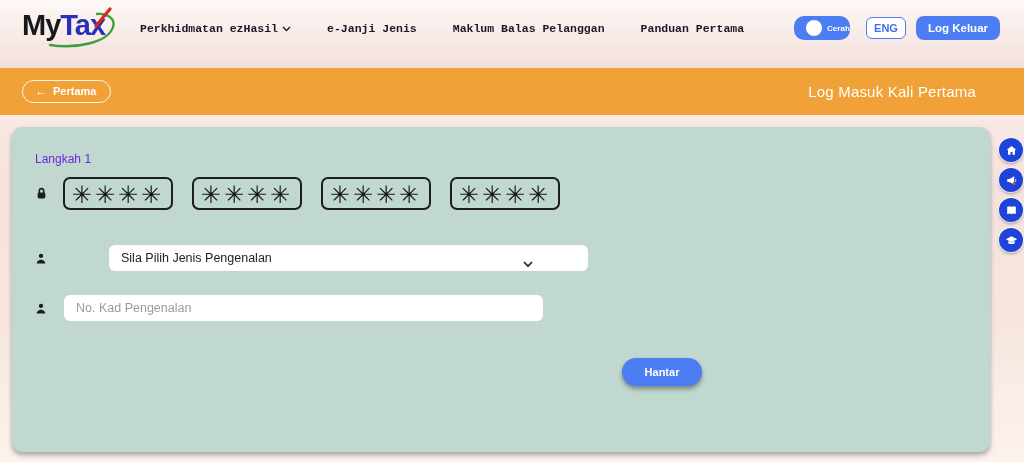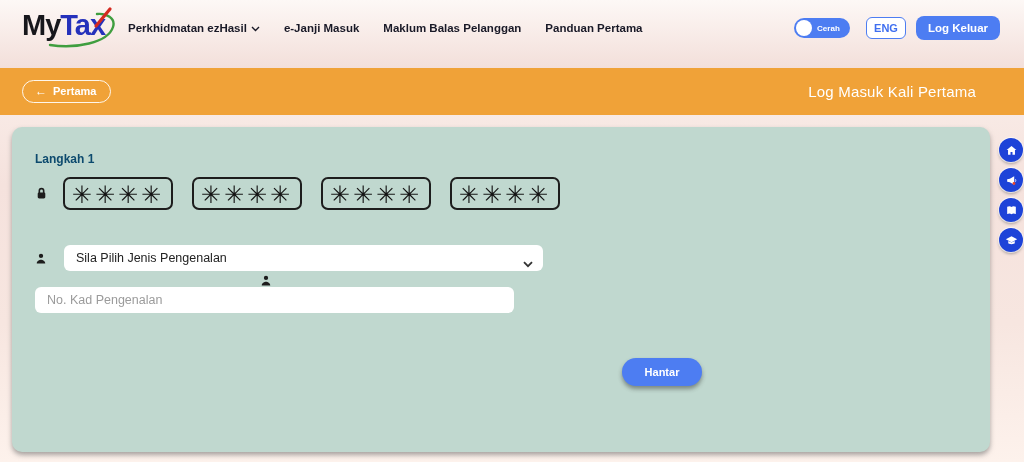--- a/index.html
+++ b/index.html
@@ -15,28 +15,28 @@
     position: absolute; left: 0; top: 0; width: 1024px; height: 68px;
     background: linear-gradient(180deg, #fdf8f6 0%, #f3dfda 100%);
     display: flex; align-items: center; padding: 0 24px 14px 20px;
   }
   .logo { position: relative; width: 98px; height: 44px; flex: 0 0 auto; cursor: pointer; }
   .logo-text { font-size: 29px; font-weight: 800; letter-spacing: -1px; position: absolute; left: 2px; top: 4px; }
   .logo-my { color: #17171c; }
   .logo-tax { color: #2531bb; }
   .logo-art { position: absolute; left: 0; top: 0; width: 98px; height: 44px; }
 
-  .nav { display: flex; align-items: center; gap: 24px; margin-left: 10px; padding-top: 2px; }
+  .nav { display: flex; align-items: center; gap: 36px; margin-left: 22px; padding-top: 2px; font-family: Liberation Mono, monospace; }
   .nav-item { display: flex; align-items: center; gap: 4px; font-size: 11.5px; font-weight: 700; color: #191927; cursor: pointer; white-space: nowrap; }
   .nav-chev { display: inline-flex; margin-top: 2px; }
 
   .header-right { margin-left: auto; display: flex; align-items: center; gap: 10px; padding-top: 2px; }
   .theme-toggle {
     width: 56px; height: 20px; border-radius: 10px; background: #4d7df2;
-    display: flex; align-items: center; padding: 2px; cursor: pointer;
+    display: flex; align-items: center; padding: 12px; cursor: pointer;
   }
   .toggle-knob { width: 16px; height: 16px; border-radius: 50%; background: #ffffff; flex: 0 0 auto; }
   .toggle-label { color: #ffffff; font-size: 8px; font-weight: 600; margin-left: 5px; }
   .lang-btn {
     min-width: 38px; height: 22px; border-radius: 6px; background: #ffffff;
     border: 1.5px solid #4d7df2; color: #3f6ff0; font-weight: 700; font-size: 11px;
     display: flex; align-items: center; justify-content: center; padding: 0 7px; cursor: pointer; margin-left: 6px;
   }
   .logout-btn {
     height: 24px; border-radius: 8px; background: #4d7df2; border: none;
@@ -57,42 +57,42 @@
   }
   .back-arrow { font-size: 12px; line-height: 1; }
   .banner-title { margin-left: auto; color: #ffffff; font-size: 15px; font-weight: 400; letter-spacing: 0.2px; }
 
   
   .panel {
     position: absolute; left: 12px; top: 127px; width: 978px; height: 325px;
     background: #c0d8cf; border-radius: 10px;
     box-shadow: 0 3px 5px rgba(96,96,96,0.55);
   }
-  .step-label { position: absolute; left: 23px; top: 25px; font-size: 12px; font-weight: 700; color: #0c4a6e; }
+  .step-label { position: absolute; left: 23px; top: 25px; font-size: 12px; font-weight: 400; color: #6d28d9; }
 
   .captcha-row { position: absolute; left: 23px; top: 50px; display: flex; align-items: center; }
   .lock-wrap { width: 14px; margin-right: 14px; display: flex; align-items: center; }
   .phrase-box {
     width: 110px; height: 33px; border: 2px solid #1d1d1d; border-radius: 7px;
     margin-right: 19px; display: flex; align-items: center; justify-content: center;
     color: #131313; font-size: 24px; letter-spacing: 3px; font-weight: 700;
     padding-top: 3px; overflow: hidden; background: transparent;
   }
   .instruction { position: absolute; left: 23px; top: 92px; font-size: 11.5px; color: #2c2c2c; }
   .instruction b { font-weight: 700; color: #1b1b1b; }
 
   .field-row { position: absolute; left: 23px; display: flex; align-items: center; }
   .row-select { top: 118px; }
-  .row-input { top: 147px; flex-direction: column; }
+  .row-input { top: 168px; }
   .person-wrap { width: 14px; margin-right: 15px; display: flex; align-items: center; }
   .select-wrap { position: relative; width: 479px; }
   .id-select {
     width: 479px; height: 26px; border: none; border-radius: 6px; background: #ffffff;
     font-family: "Liberation Sans", sans-serif; font-size: 12.5px; color: #222222;
-    padding: 0 28px 0 12px; appearance: none; -webkit-appearance: none; cursor: pointer; outline: none;
+    padding: 0 28px 0 12px; appearance: none; -webkit-appearance: none; cursor: pointer; outline: none; margin-left: 45px;
   }
   .select-chev { position: absolute; right: 10px; top: 9px; pointer-events: none; }
   .id-input {
     width: 479px; height: 26px; border: none; border-radius: 6px; background: #ffffff;
     font-family: "Liberation Sans", sans-serif; font-size: 12.5px; color: #222222;
     padding: 0 12px; outline: none;
   }
   .id-input::placeholder { color: #9b9b9b; }
 
   .submit-btn {
@@ -125,21 +125,21 @@
   <div class="nav">
     <div class="nav-item">
       <span>Perkhidmatan ezHasil</span>
       <span class="nav-chev">
         <svg width="9" height="6" viewBox="0 0 9 6">
             <path d="M1 1l3.5 3.5L8 1" fill="none" stroke="#191927" stroke-width="1.4"></path>
           </svg>
       </span>
     </div>
     <div class="nav-item">
-      <span>e-Janji Masuk</span>
+      <span>e-Janji Jenis</span>
     </div>
     <div class="nav-item">
       <span>Maklum Balas Pelanggan</span>
     </div>
     <div class="nav-item">
       <span>Panduan Pertama</span>
     </div>
   </div>
 
   <div class="header-right">

